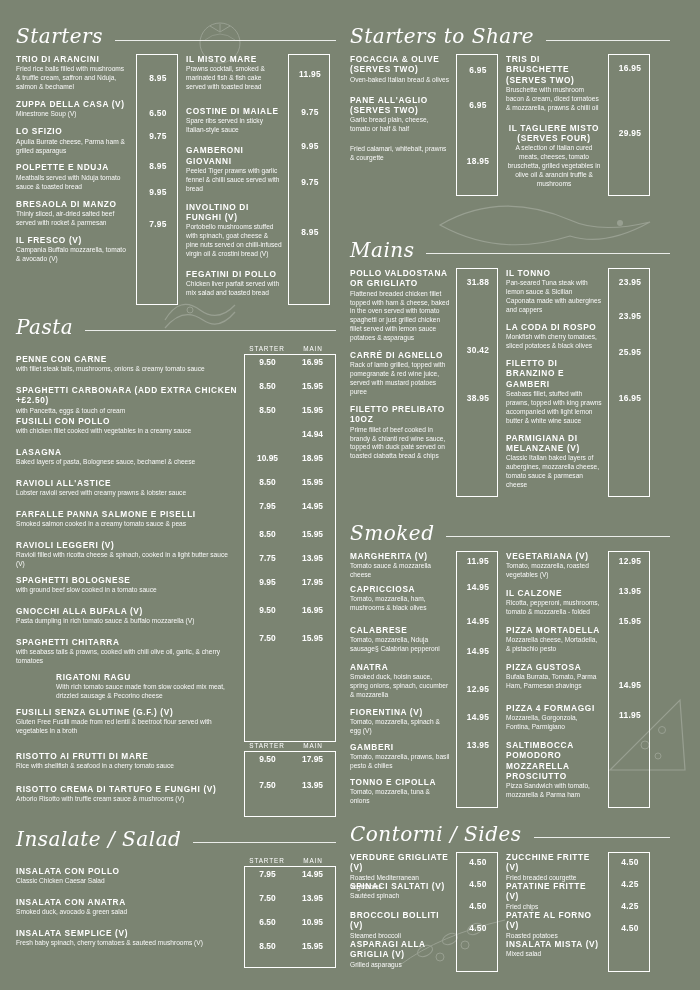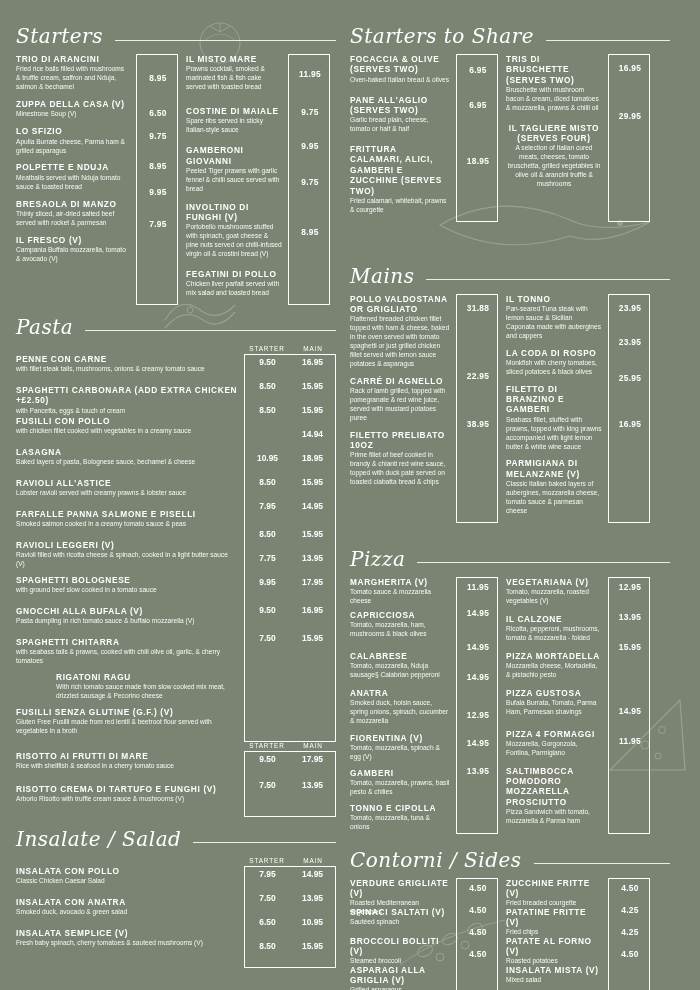--- a/index.html
+++ b/index.html
@@ -420,21 +420,20 @@
               </div>
             </div>
           <div class="item" style="margin-top:10px;">
               <div class="txt">
             <div class="nm">PANE ALL'AGLIO (SERVES TWO)</div>
             <div class="ds">Garlic bread plain, cheese, tomato or half &amp; half</div>
               </div>
             </div>
           <div class="item" style="margin-top:10px;">
               <div class="txt">
-            <div class="nm">FRITTURA CALAMARI, ALICI, GAMBERI E ZUCCHINE (SERVES TWO)</div>
             <div class="ds">Fried calamari, whitebait, prawns &amp; courgette</div>
               </div>
             </div>
         </div>
         <div class="boxed" style="width:42px; padding:4px 0;">
           <div class="pr" style="width:42px; margin-top:6px;">6.95</div>
           <div class="pr" style="width:42px; margin-top:25px;">6.95</div>
           <div class="pr" style="width:42px; margin-top:46px;">18.95</div>
         </div>
         <div style="width:110px; padding-left:8px;">
@@ -446,21 +445,21 @@
             </div>
           <div class="item" style="margin-top:10px;text-align:center;">
               <div class="txt">
             <div class="nm">IL TAGLIERE MISTO (SERVES FOUR)</div>
             <div class="ds">A selection of Italian cured meats, cheeses, tomato bruschetta, grilled vegetables in olive oil &amp; arancini truffle &amp; mushrooms</div>
               </div>
             </div>
         </div>
         <div class="boxed" style="width:42px; padding:4px 0;">
           <div class="pr" style="width:42px; margin-top:4px;">16.95</div>
-          <div class="pr" style="width:42px; margin-top:38px;">29.95</div>
+          <div class="pr" style="width:42px; margin-top:55px;">29.95</div>
         </div>
       </div>
 
       <div class="sec-head" style="margin-top:42px;">
         <div class="script">Mains</div>
         <div class="rule"></div>
       </div>
       <div style="display:flex;">
         <div style="width:106px;">
           <div class="item">
@@ -477,21 +476,21 @@
             </div>
           <div class="item" style="margin-top:6px;">
               <div class="txt">
             <div class="nm">FILETTO PRELIBATO 10oz</div>
             <div class="ds">Prime fillet of beef cooked in brandy &amp; chianti red wine sauce, topped with duck paté served on toasted ciabatta bread &amp; chips</div>
               </div>
             </div>
         </div>
         <div class="boxed" style="width:42px; padding:4px 0;">
           <div class="pr" style="width:42px; margin-top:4px;">31.88</div>
-          <div class="pr" style="width:42px; margin-top:58px;">22.95</div>
+          <div class="pr" style="width:42px; margin-top:58px;">30.42</div>
           <div class="pr" style="width:42px; margin-top:38px;">38.95</div>
         </div>
         <div style="width:110px; padding-left:8px;">
           <div class="item">
               <div class="txt">
             <div class="nm">IL TONNO</div>
             <div class="ds">Pan-seared Tuna steak with lemon sauce &amp; Sicilian Caponata made with aubergines and cappers</div>
               </div>
             </div>
           <div class="item" style="margin-top:6px;">
@@ -515,21 +514,21 @@
         </div>
         <div class="boxed" style="width:42px; padding:4px 0;">
           <div class="pr" style="width:42px; margin-top:4px;">23.95</div>
           <div class="pr" style="width:42px; margin-top:24px;">23.95</div>
           <div class="pr" style="width:42px; margin-top:26px;">25.95</div>
           <div class="pr" style="width:42px; margin-top:36px;">16.95</div>
         </div>
       </div>
 
       <div class="sec-head" style="margin-top:24px;">
-        <div class="script">Pizza</div>
+        <div class="script">Smoked</div>
         <div class="rule"></div>
       </div>
       <div style="display:flex;">
         <div style="width:106px;">
           <div class="item" style="height:26px;">
               <div class="txt">
             <div class="nm">MARGHERITA (V)</div>
             <div class="ds">Tomato sauce &amp; mozzarella cheese</div>
               </div>
             </div>

